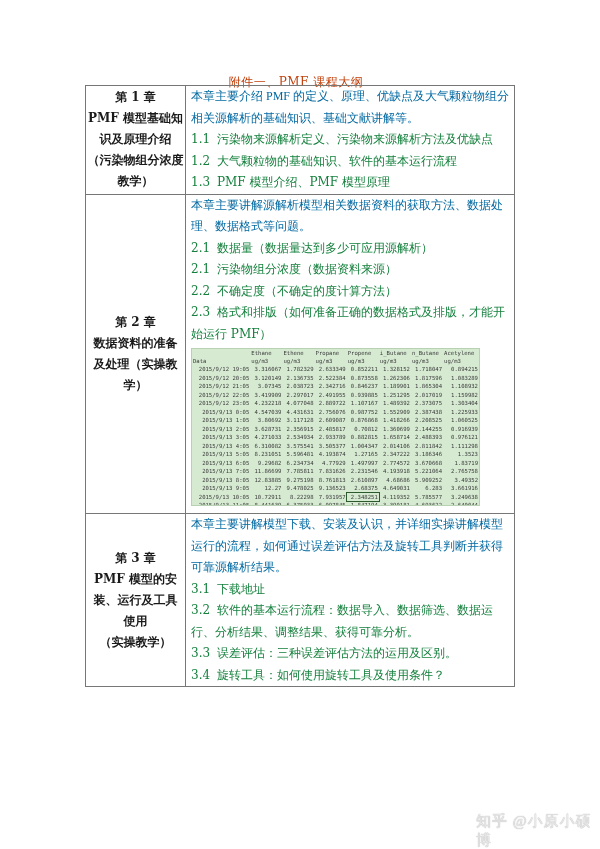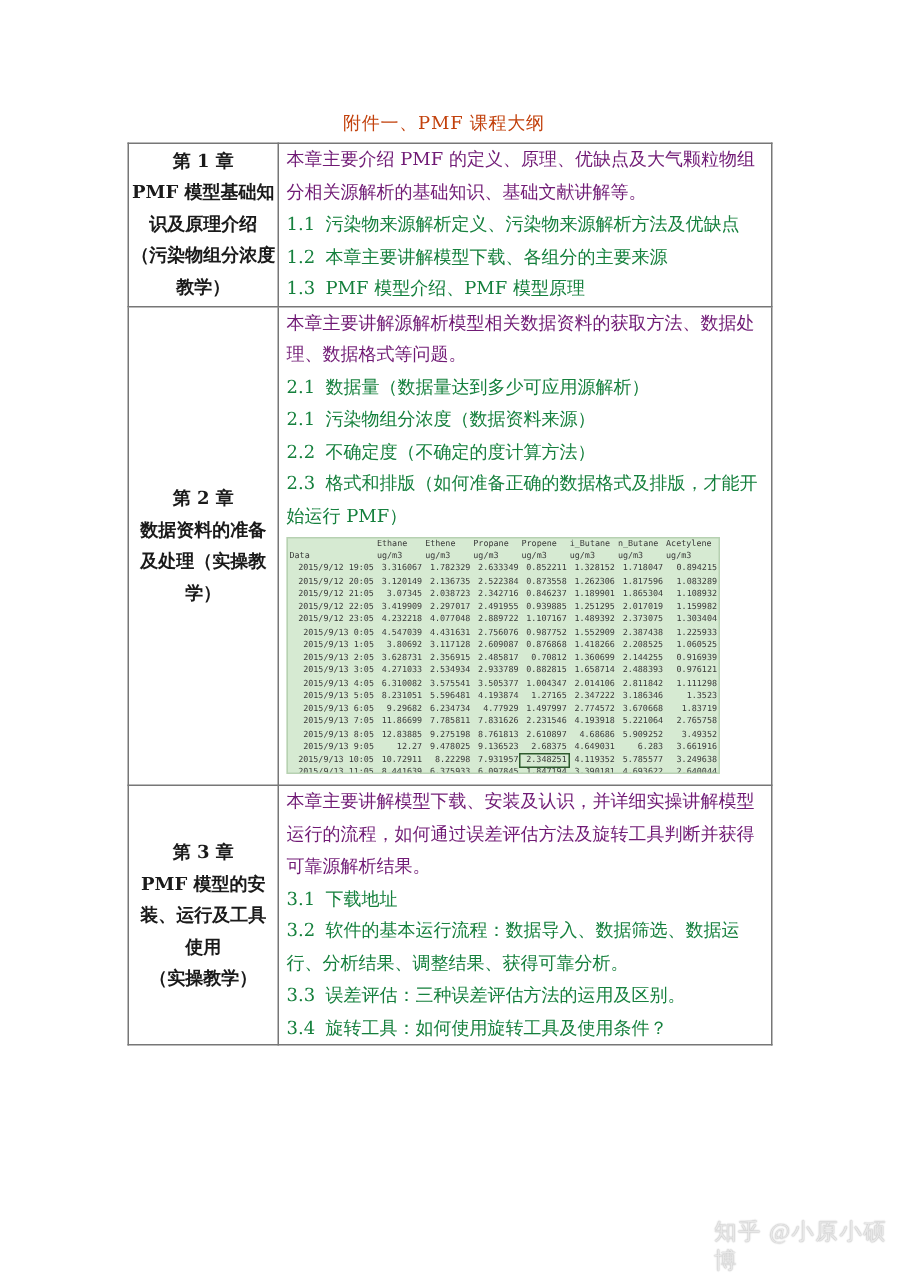--- a/index.html
+++ b/index.html
@@ -1,26 +1,26 @@
 <!DOCTYPE html>
 <html><head>
 <meta charset="utf-8">
 <style>
   html, body { margin:0; padding:0; background:#ffffff; }
   body { width:600px; height:849px; position:relative; overflow:hidden;
          font-family:"DejaVu Serif","Liberation Serif",serif; color:#222; }
   .doc-title { position:absolute; top:74px; left:0; width:592px; text-align:center;
                font-size:12px; color:#c2410c; letter-spacing:0.5px; }
-  table.outline { position:absolute; top:95px; left:85px; width:430px;
+  table.outline { position:absolute; top:85px; left:85px; width:430px;
                   border-collapse:collapse; table-layout:fixed; }
   table.outline td { border:1px solid #777; vertical-align:top; padding:0; }
   td.chapter-cell { width:99px; text-align:center; vertical-align:middle !important;
                     font-weight:bold; font-size:12px; line-height:21px; color:#1a1a1a; }
   td.content-cell { padding:0 4px 0 5px !important; font-size:12px; line-height:21.5px; }
-  .intro { color:#701a75; }
+  .intro { color:#0369a1;font-family:Liberation Serif, serif; }
   .item { color:#15803d; }
   .item .num { display:inline-block; min-width:22px; margin-right:4px; }
   .data-img { margin:3px 0 7px 0; width:289px; height:158px; background:#d6ead2;
               border:1px solid #b7d1b2; box-sizing:border-box; overflow:hidden;
               font-family:"DejaVu Sans Mono","Liberation Mono",monospace; font-size:5.6px;
               line-height:8.5px; color:#3a3a3a; position:relative; }
   .data-img table { border-collapse:collapse; width:100%; }
   .data-img td { border:none !important; padding:0 1px !important; white-space:nowrap;
                  text-align:right; vertical-align:top !important; }
   .data-img td.left { text-align:left; }
@@ -42,21 +42,21 @@
     <td class="chapter-cell">
       <div>第 1 章</div>
       <div>PMF 模型基础知</div>
       <div>识及原理介绍</div>
       <div>（污染物组分浓度</div>
       <div>教学）</div>
     </td>
     <td class="content-cell">
       <div class="intro">本章主要介绍 PMF 的定义、原理、优缺点及大气颗粒物组分相关源解析的基础知识、基础文献讲解等。</div>
       <div class="item"><span class="num">1.1</span><span>污染物来源解析定义、污染物来源解析方法及优缺点</span></div>
-      <div class="item"><span class="num">1.2</span><span>本章主要讲解模型下载、各组分的主要来源</span></div>
+      <div class="item"><span class="num">1.2</span><span>大气颗粒物的基础知识、软件的基本运行流程</span></div>
       <div class="item"><span class="num">1.3</span><span>PMF 模型介绍、PMF 模型原理</span></div>
     </td>
   </tr>
 
   <tr style="height:319px;">
     <td class="chapter-cell">
       <div>第 2 章</div>
       <div>数据资料的准备</div>
       <div>及处理（实操教</div>
       <div>学）</div>

